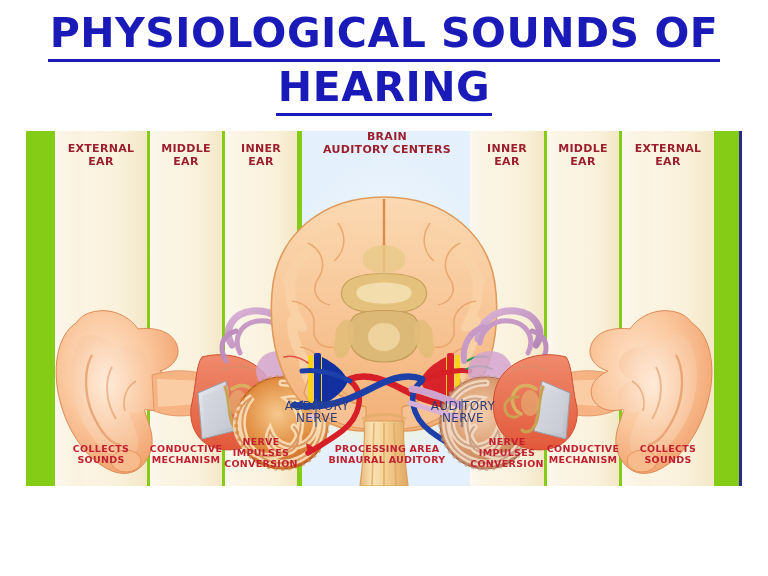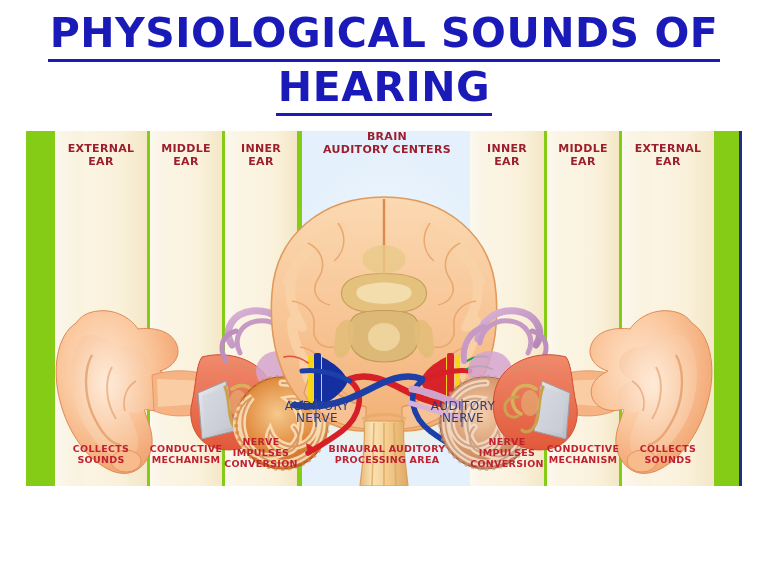--- a/index.html
+++ b/index.html
@@ -371,22 +371,22 @@
   <div class="bottom-label" style="left:122px;top:312px;width:76px;">
     <div>CONDUCTIVE</div>
     <div>MECHANISM</div>
   </div>
   <div class="bottom-label" style="left:197px;top:305px;width:76px;">
     <div>NERVE</div>
     <div>IMPULSES</div>
     <div>CONVERSION</div>
   </div>
   <div class="bottom-label" style="left:276px;top:312px;width:170px;">
+    <div>PROCESSING AREA</div>
     <div>BINAURAL AUDITORY</div>
-    <div>PROCESSING AREA</div>
   </div>
   <div class="bottom-label" style="left:442px;top:305px;width:78px;">
     <div>NERVE</div>
     <div>IMPULSES</div>
     <div>CONVERSION</div>
   </div>
   <div class="bottom-label" style="left:519px;top:312px;width:76px;">
     <div>CONDUCTIVE</div>
     <div>MECHANISM</div>
   </div>

